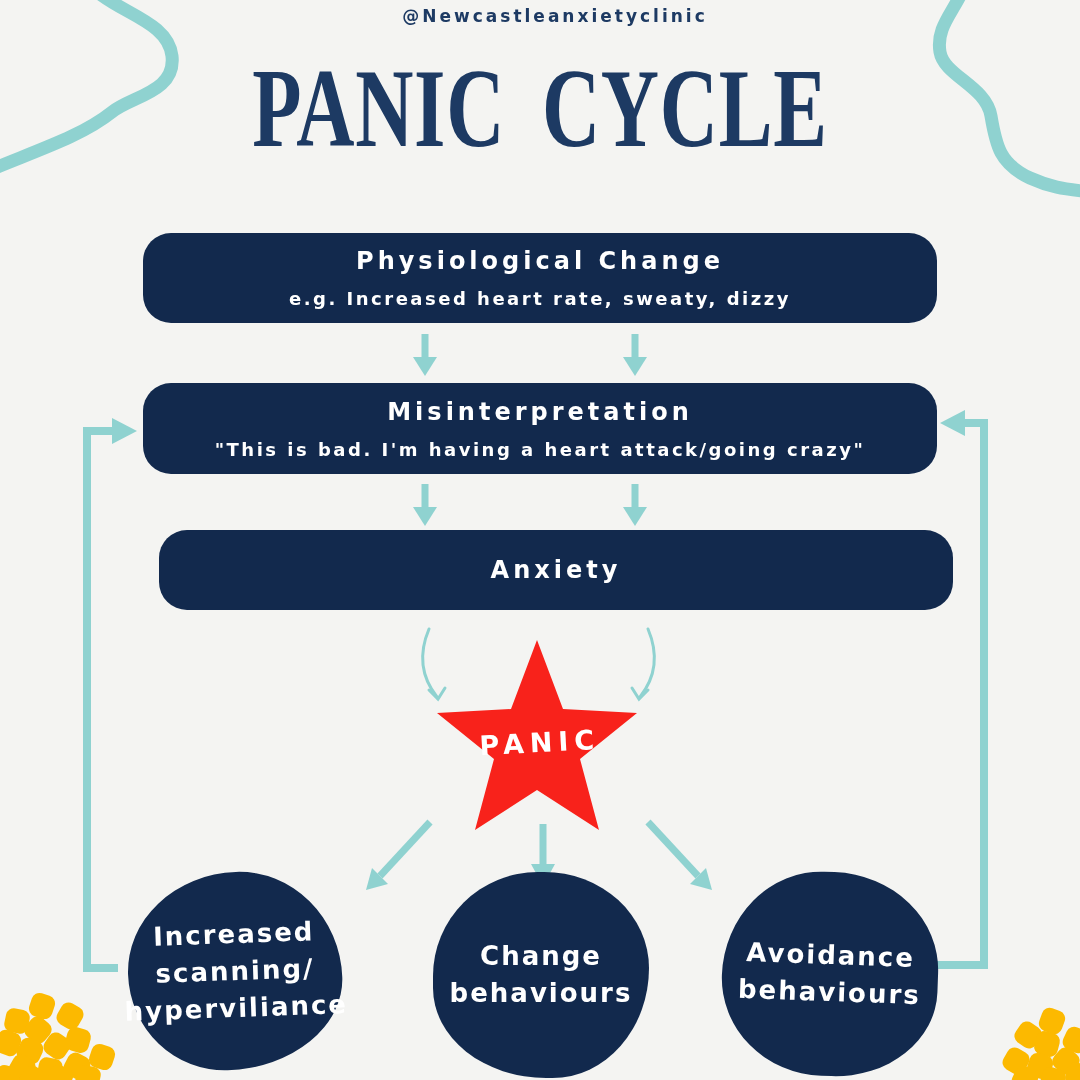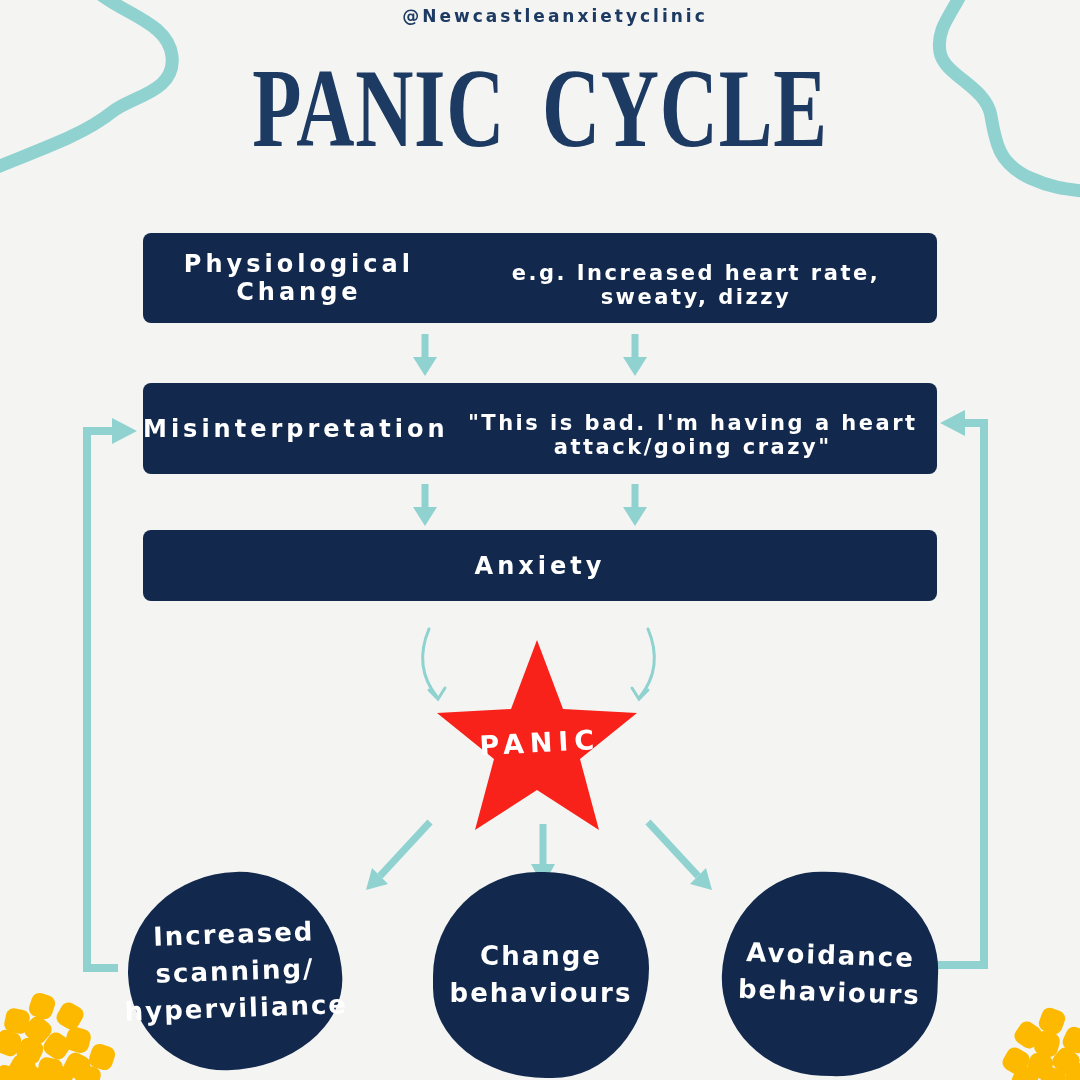--- a/index.html
+++ b/index.html
@@ -18,29 +18,29 @@
   .title {
     position:absolute; top:52px; left:0; width:100%;
     text-align:center; color:#1d3a63;
     font-family:"Liberation Serif", serif; font-weight:700;
     font-size:112px; line-height:1.0; letter-spacing:1px; word-spacing:22px;
     transform:scaleX(0.72);
   }
 
   .box {
     position:absolute; left:143px; width:794px;
-    background:#12294d; border-radius:8px; color:#ffffff;
-    display:flex; flex-direction:row; align-items:center; justify-content:center;
+    background:#12294d; border-radius:28px; color:#ffffff;
+    display:flex; flex-direction:column; align-items:center; justify-content:center;
     text-align:center;
   }
   .box-title   { font-size:24px; font-weight:700; letter-spacing:4px; }
-  .box-sub     { font-size:21px; font-weight:700; letter-spacing:2.5px; margin-top:13px; }
+  .box-sub     { font-size:18px; font-weight:700; letter-spacing:2.5px; margin-top:13px; }
   #box1 { top:233px; height:90px; }
   #box2 { top:383px; height:91px; }
-  #box3 { top:530px; height:71px; }
+  #box3 { top:530px; height:80px;margin-left:16px; }
 
   .circle {
     position:absolute; background:#12294d; color:#ffffff;
     display:flex; flex-direction:column; align-items:center; justify-content:center;
     text-align:center; font-weight:700;
   }
   .circle span { display:block; font-size:26px; letter-spacing:2px; line-height:37px; white-space:nowrap; }
   #circle-left   { left:128px; top:872px; width:214px; height:198px;
                    border-radius:52% 48% 55% 45% / 50% 55% 45% 50%; transform:rotate(-2deg); }
   #circle-middle { left:433px; top:872px; width:216px; height:206px;

